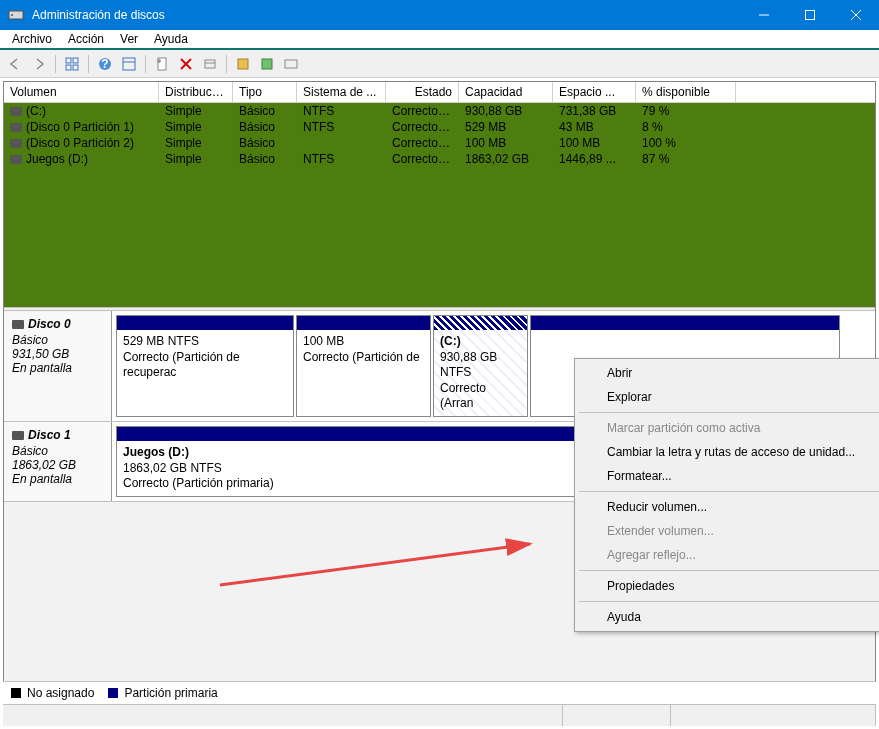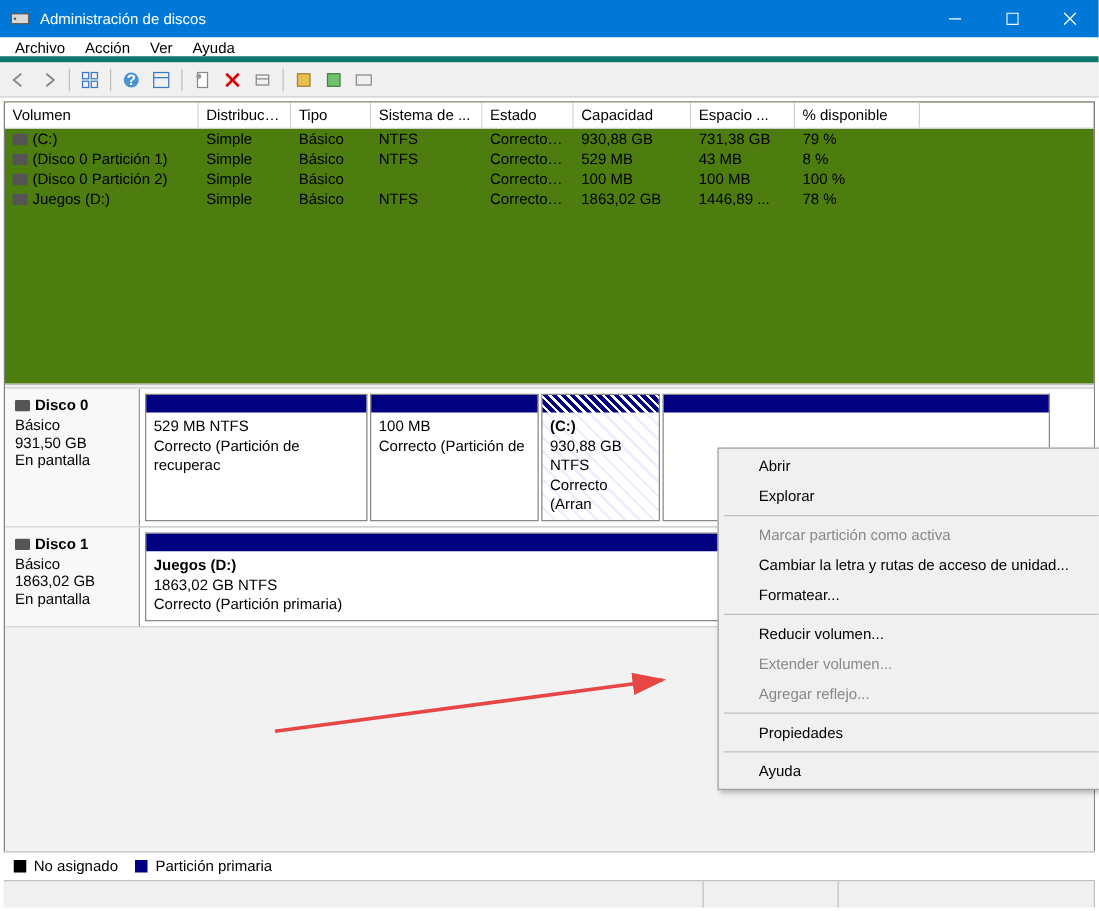--- a/index.html
+++ b/index.html
@@ -4,42 +4,42 @@
 <style>
 * { margin: 0; padding: 0; box-sizing: border-box; font-family: "Segoe UI", Tahoma, sans-serif; font-size: 12px; }
 body { background: #fff; width: 879px; height: 729px; overflow: hidden; position: relative; }
 
 .titlebar { background: #0078d7; color: #ffffff; height: 30px; display: flex; align-items: center; padding: 0 0 0 8px; }
 .titlebar .app-icon { width: 16px; height: 16px; margin-right: 8px; }
 .titlebar .title { flex: 1; font-size: 12px; }
 .win-controls { display: flex; }
 .win-btn { width: 46px; height: 30px; display: flex; align-items: center; justify-content: center; color: #fff; }
 
-.menubar { background: #fff; height: 20px; display: flex; align-items: center; padding: 0 4px; border-bottom: 5px solid #0f766e; text-align: center; }
+.menubar { background: #fff; height: 20px; display: flex; align-items: center; padding: 0 4px; border-bottom: 2px solid #0f766e; text-align: center; }
 .menubar .menu-item { padding: 2px 8px; cursor: default; }
 
 .toolbar { background: #f0f0f0; height: 28px; display: flex; align-items: center; padding: 0 4px; gap: 2px; border-bottom: 1px solid #d0d0d0; }
 .toolbar .tb-btn { width: 22px; height: 22px; display: flex; align-items: center; justify-content: center; border: 1px solid transparent; }
 .toolbar .tb-sep { width: 1px; height: 18px; background: #c0c0c0; margin: 0 3px; }
 
 .container { border: 1px solid #828282; margin: 3px; }
 .table-area { height: 225px; background: #4d7c0f; overflow: auto; }
 .table-head { display: flex; background: #fff; border-bottom: 1px solid #d0d0d0; }
 .th { padding: 3px 6px; border-right: 1px solid #d0d0d0; background: #fff; font-weight: normal; white-space: nowrap; overflow: hidden; text-overflow: ellipsis; }
 .table-body .tr { display: flex; }
 .td { padding: 1px 6px; white-space: nowrap; overflow: hidden; text-overflow: ellipsis; }
 .w-vol { width: 155px; } .w-dist { width: 74px; } .w-type { width: 64px; } .w-fs { width: 89px; }
-.w-state { width: 73px; } .w-cap { width: 94px; } .w-free { width: 83px; } .w-pct { width: 100px; }
+.w-state { width: 73px; text-align: right; } .w-cap { width: 94px; } .w-free { width: 83px; } .w-pct { width: 100px; }
 .disk-icon { display: inline-block; width: 12px; height: 9px; background: #555; border-radius: 1px; margin-right: 4px; vertical-align: middle; }
 
 .splitter { height: 4px; background: #f0f0f0; border-top: 1px solid #c0c0c0; border-bottom: 1px solid #c0c0c0; cursor: ns-resize; }
 
 .graphical { background: #fff; }
 .disk-row { display: flex; border-bottom: 1px solid #c0c0c0; }
-.disk-info { width: 108px; padding: 6px 8px; border-right: 1px solid #999; background: #f8f8f8; }
+.disk-info { width: 108px; padding: 6px 8px; border-right: 1px solid #999; background: #f8f8f8; font-style: italic; }
 .disk-info .disk-name { font-weight: bold; margin-bottom: 2px; }
 .disk-parts { flex: 1; display: flex; padding: 4px; gap: 2px; }
 .part { border: 1px solid #888; display: flex; flex-direction: column; }
 .part-bar { height: 14px; background: #000080; }
 .part-body { padding: 4px 6px; flex: 1; font-size: 11px; line-height: 1.3; overflow: hidden; }
 .part.selected .part-bar { background: repeating-linear-gradient(45deg, #000080, #000080 3px, #fff 3px, #fff 5px); }
 .part.selected { background: repeating-linear-gradient(45deg, #fff, #fff 6px, #eef 6px, #eef 8px); }
 .part-body .pname { font-weight: bold; }
 
 .legend-bar { position: absolute; left: 3px; right: 3px; bottom: 26px; height: 22px; background: #fff; border-top: 1px solid #c0c0c0; display: flex; align-items: center; padding: 0 8px; gap: 6px; }
@@ -205,21 +205,21 @@
    <div class="td w-pct">100 %</div>
         </div>
         <div class="tr">
           <div class="td w-vol"><span class="disk-icon"></span>Juegos (D:)</div>
    <div class="td w-dist">Simple</div>
           <div class="td w-type">Básico</div>
    <div class="td w-fs">NTFS</div>
           <div class="td w-state">Correcto (...</div>
    <div class="td w-cap">1863,02 GB</div>
           <div class="td w-free">1446,89 ...</div>
-   <div class="td w-pct">78 %</div>
+   <div class="td w-pct">87 %</div>
         </div>
       </div>
 </div>
 
 <div class="splitter"></div>
 
 <div class="graphical" id="graphical">
       <div class="disk-row">
         <div class="disk-info">
           <div class="disk-name"><span class="disk-icon"></span>Disco 0</div>

